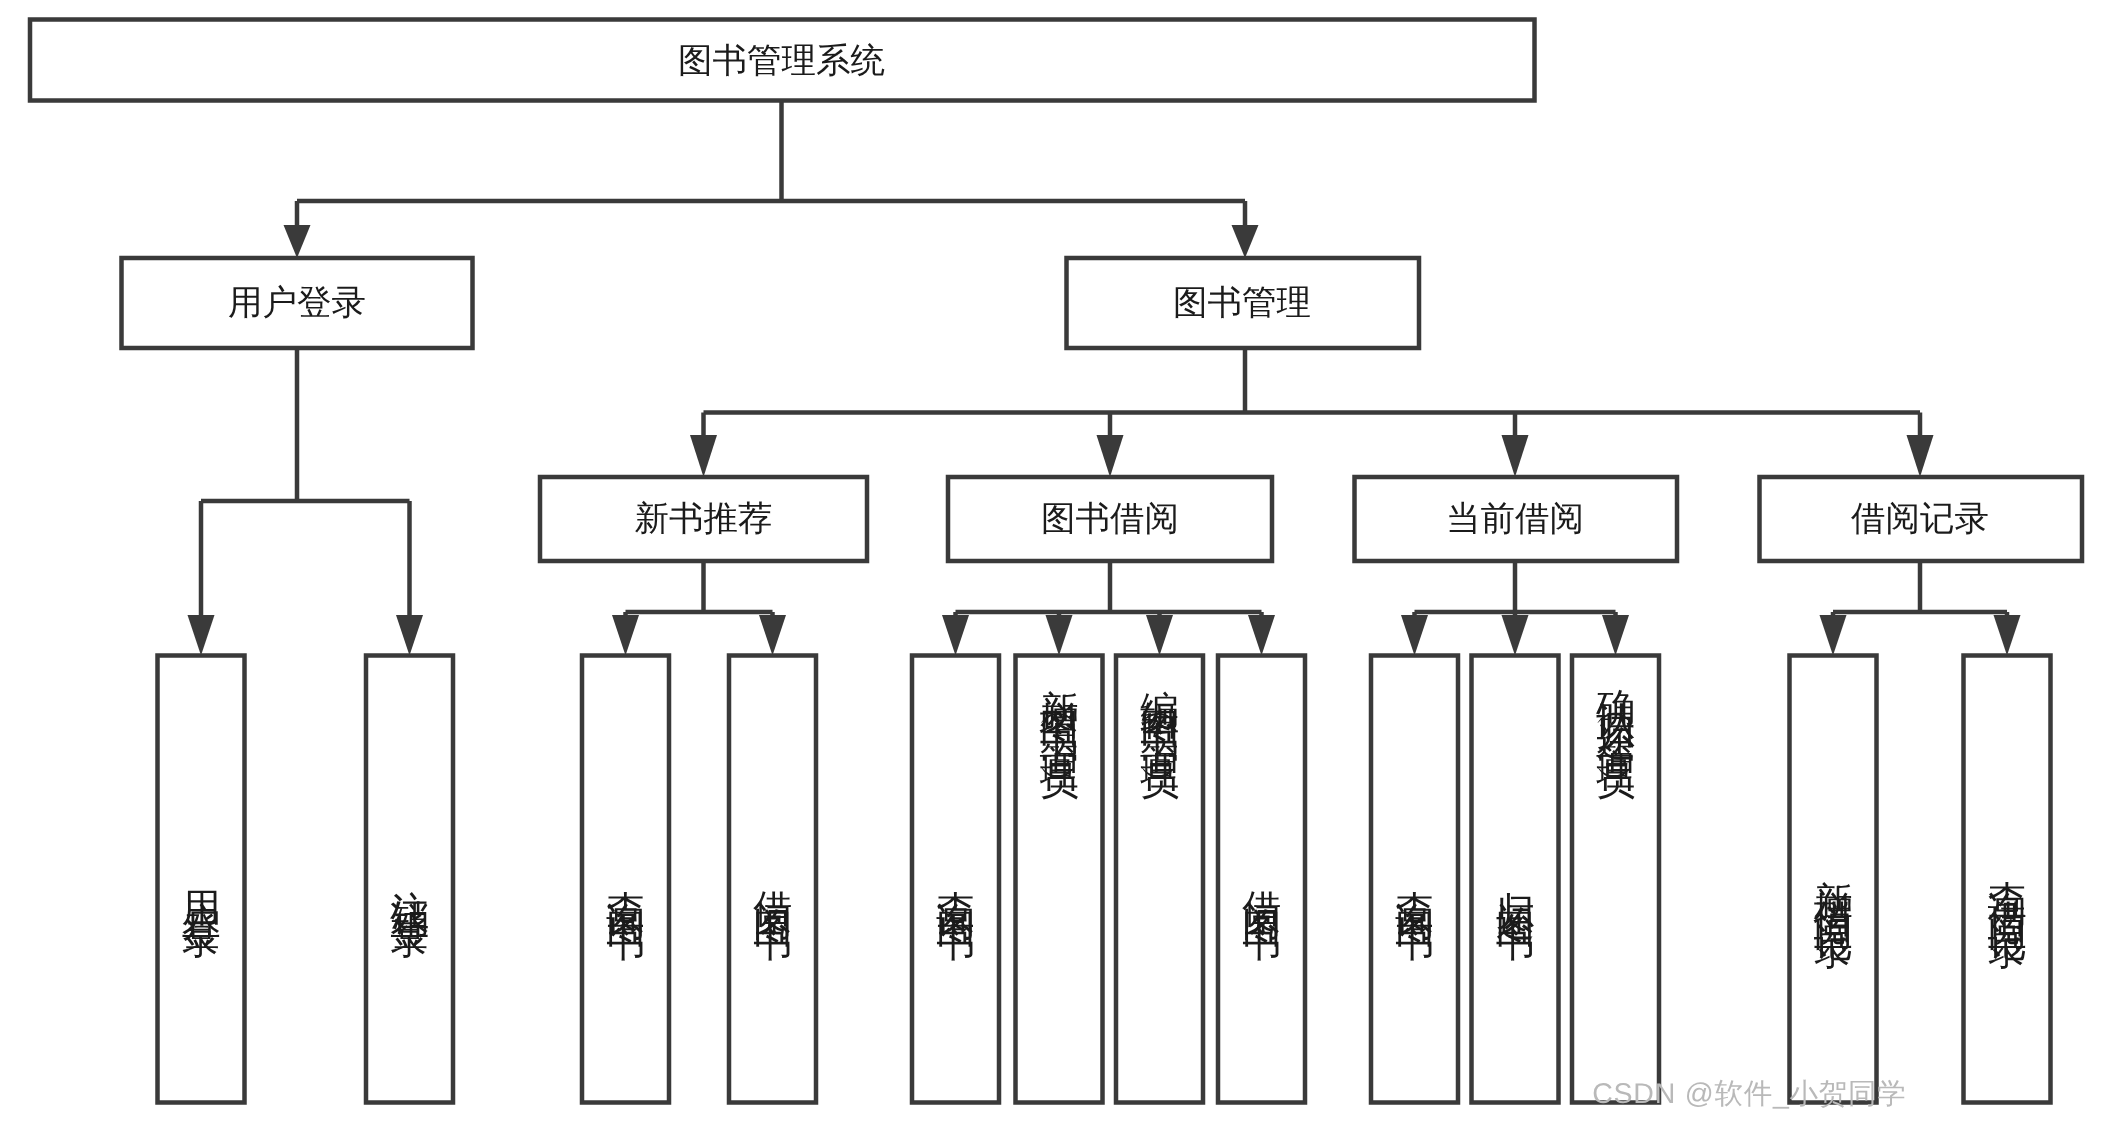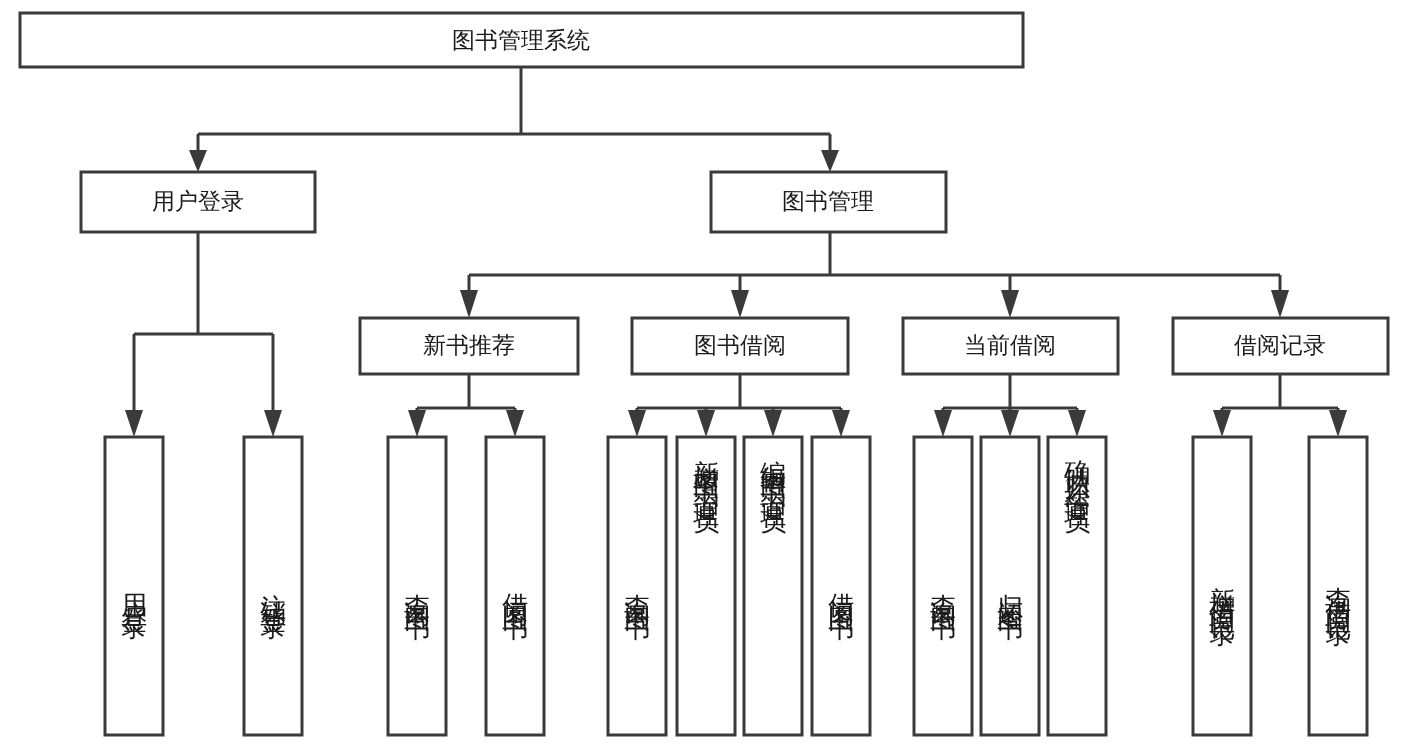--- a/index.html
+++ b/index.html
@@ -230,14 +230,15 @@
     <span class="vlabel">确认归还（管理员）</span>
   </div>
 
   <div class="vnode" style="left:1193px; top:437px; width:58px; height:298px; border:none; background:none; align-items:center;">
     <span class="vlabel">新增借阅记录</span>
   </div>
   <div class="vnode" style="left:1309px; top:437px; width:58px; height:298px; border:none; background:none; align-items:center;">
     <span class="vlabel">查询借阅记录</span>
   </div>
 
+  <div id="watermark">CSDN @软件_小贺同学</div>
 
 </div>
 
 </body></html>

